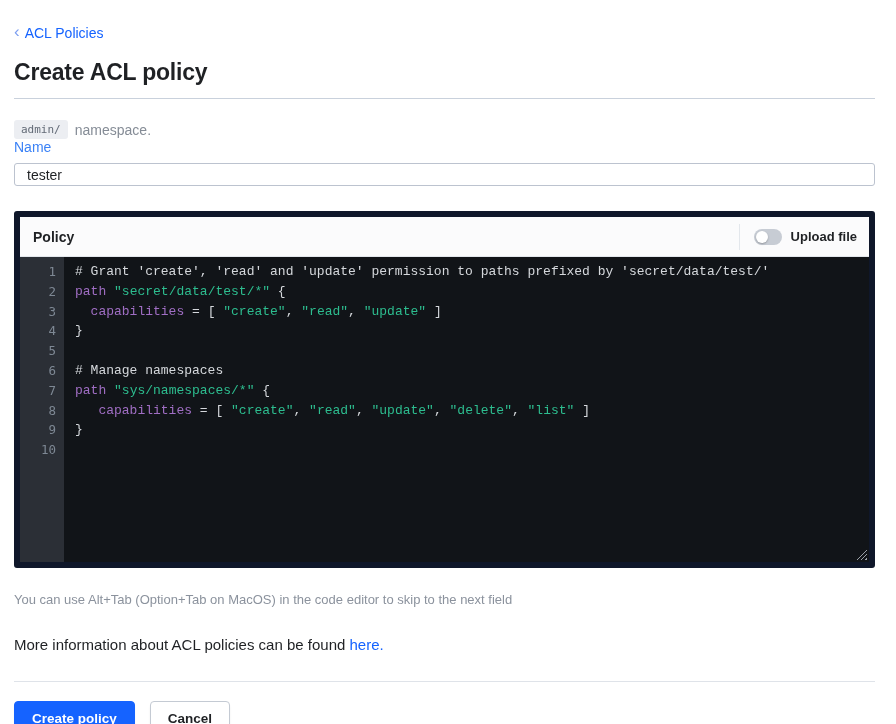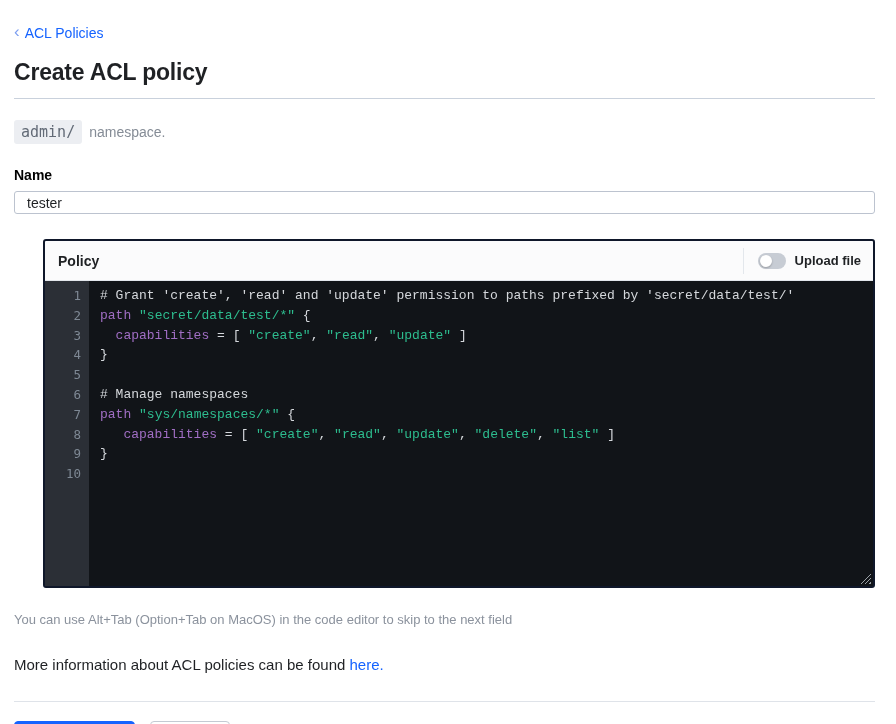--- a/index.html
+++ b/index.html
@@ -34,35 +34,35 @@
 
   
   .ns-sentence {
     margin-top: 21px;
     display: flex; align-items: center; gap: 7px;
     font-size: 14px; color: #858c96;
   }
   .ns-badge {
     background: #eceef2; color: #626a76;
     font-family: "DejaVu Sans Mono", "Liberation Mono", monospace;
-    font-size: 15px; padding: 3px 7px; border-radius: 3px;
+    font-size: 11px; padding: 3px 7px; border-radius: 3px;
   }
 
   
-  .field-label { margin-top: 23px; font-size: 14px; font-weight: 700; color: #000000; }
+  .field-label { font-size: 14px; font-weight: 400; color: #3b82f6; }
   .text-input {
     margin-top: 8px; width: 100%; height: 23px;
     border: 1px solid #bcc3cf; border-radius: 3px;
     padding: 0 12px; font-size: 14px; color: #1f2124;
     font-family: "Liberation Sans", sans-serif;
     outline: none; display: block;
   }
 
   
-  .panel { margin-top: 25px; border: 2px solid #0f172a; border-radius: 3px; margin-left: 29px; }
+  .panel { margin-top: 25px; border: 6px solid #0f172a; border-radius: 3px; }
   .panel-header {
     height: 40px; background: #fbfbfc;
     display: flex; align-items: center; justify-content: space-between;
     padding: 0 12px 0 13px;
     border-bottom: 1px solid #e3e7ec;
     border-radius: 3px 3px 0 0;
   }
   .panel-title { font-size: 14px; font-weight: 700; color: #1f2124; }
   .header-right { display: flex; align-items: center; }
   .vdivider { width: 1px; height: 26px; background: #e3e7ec; margin-right: 14px; }

